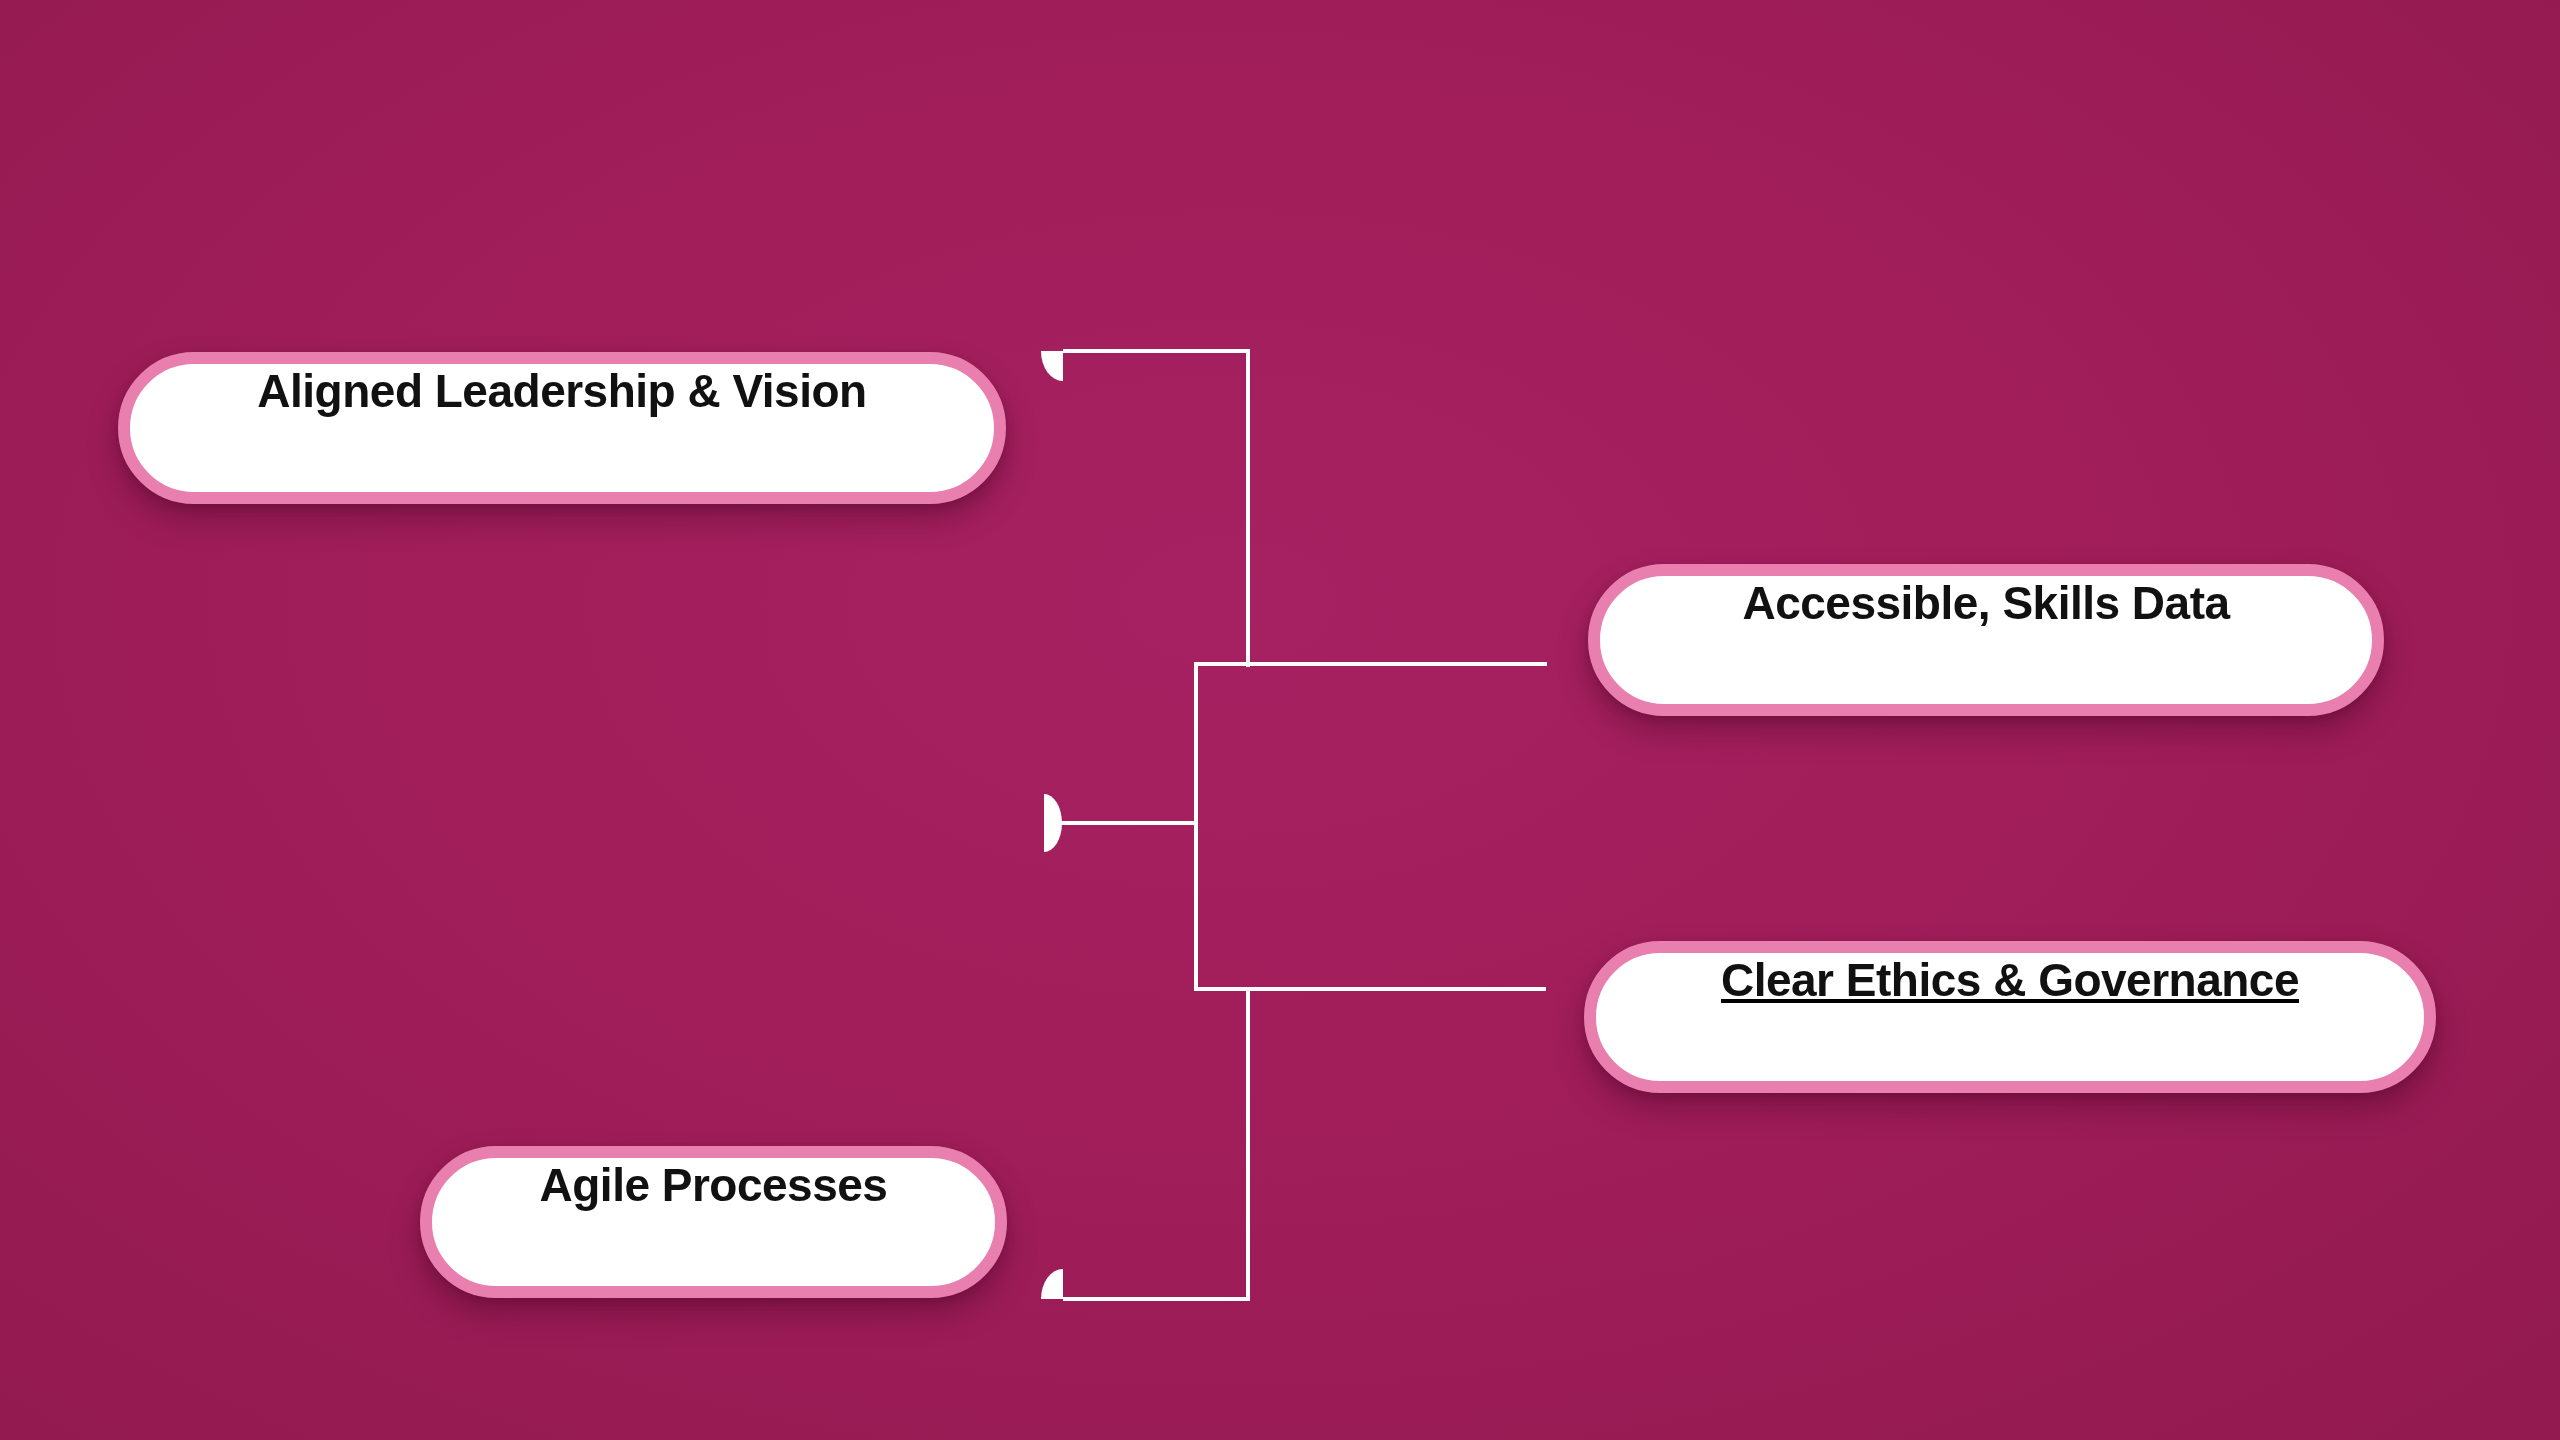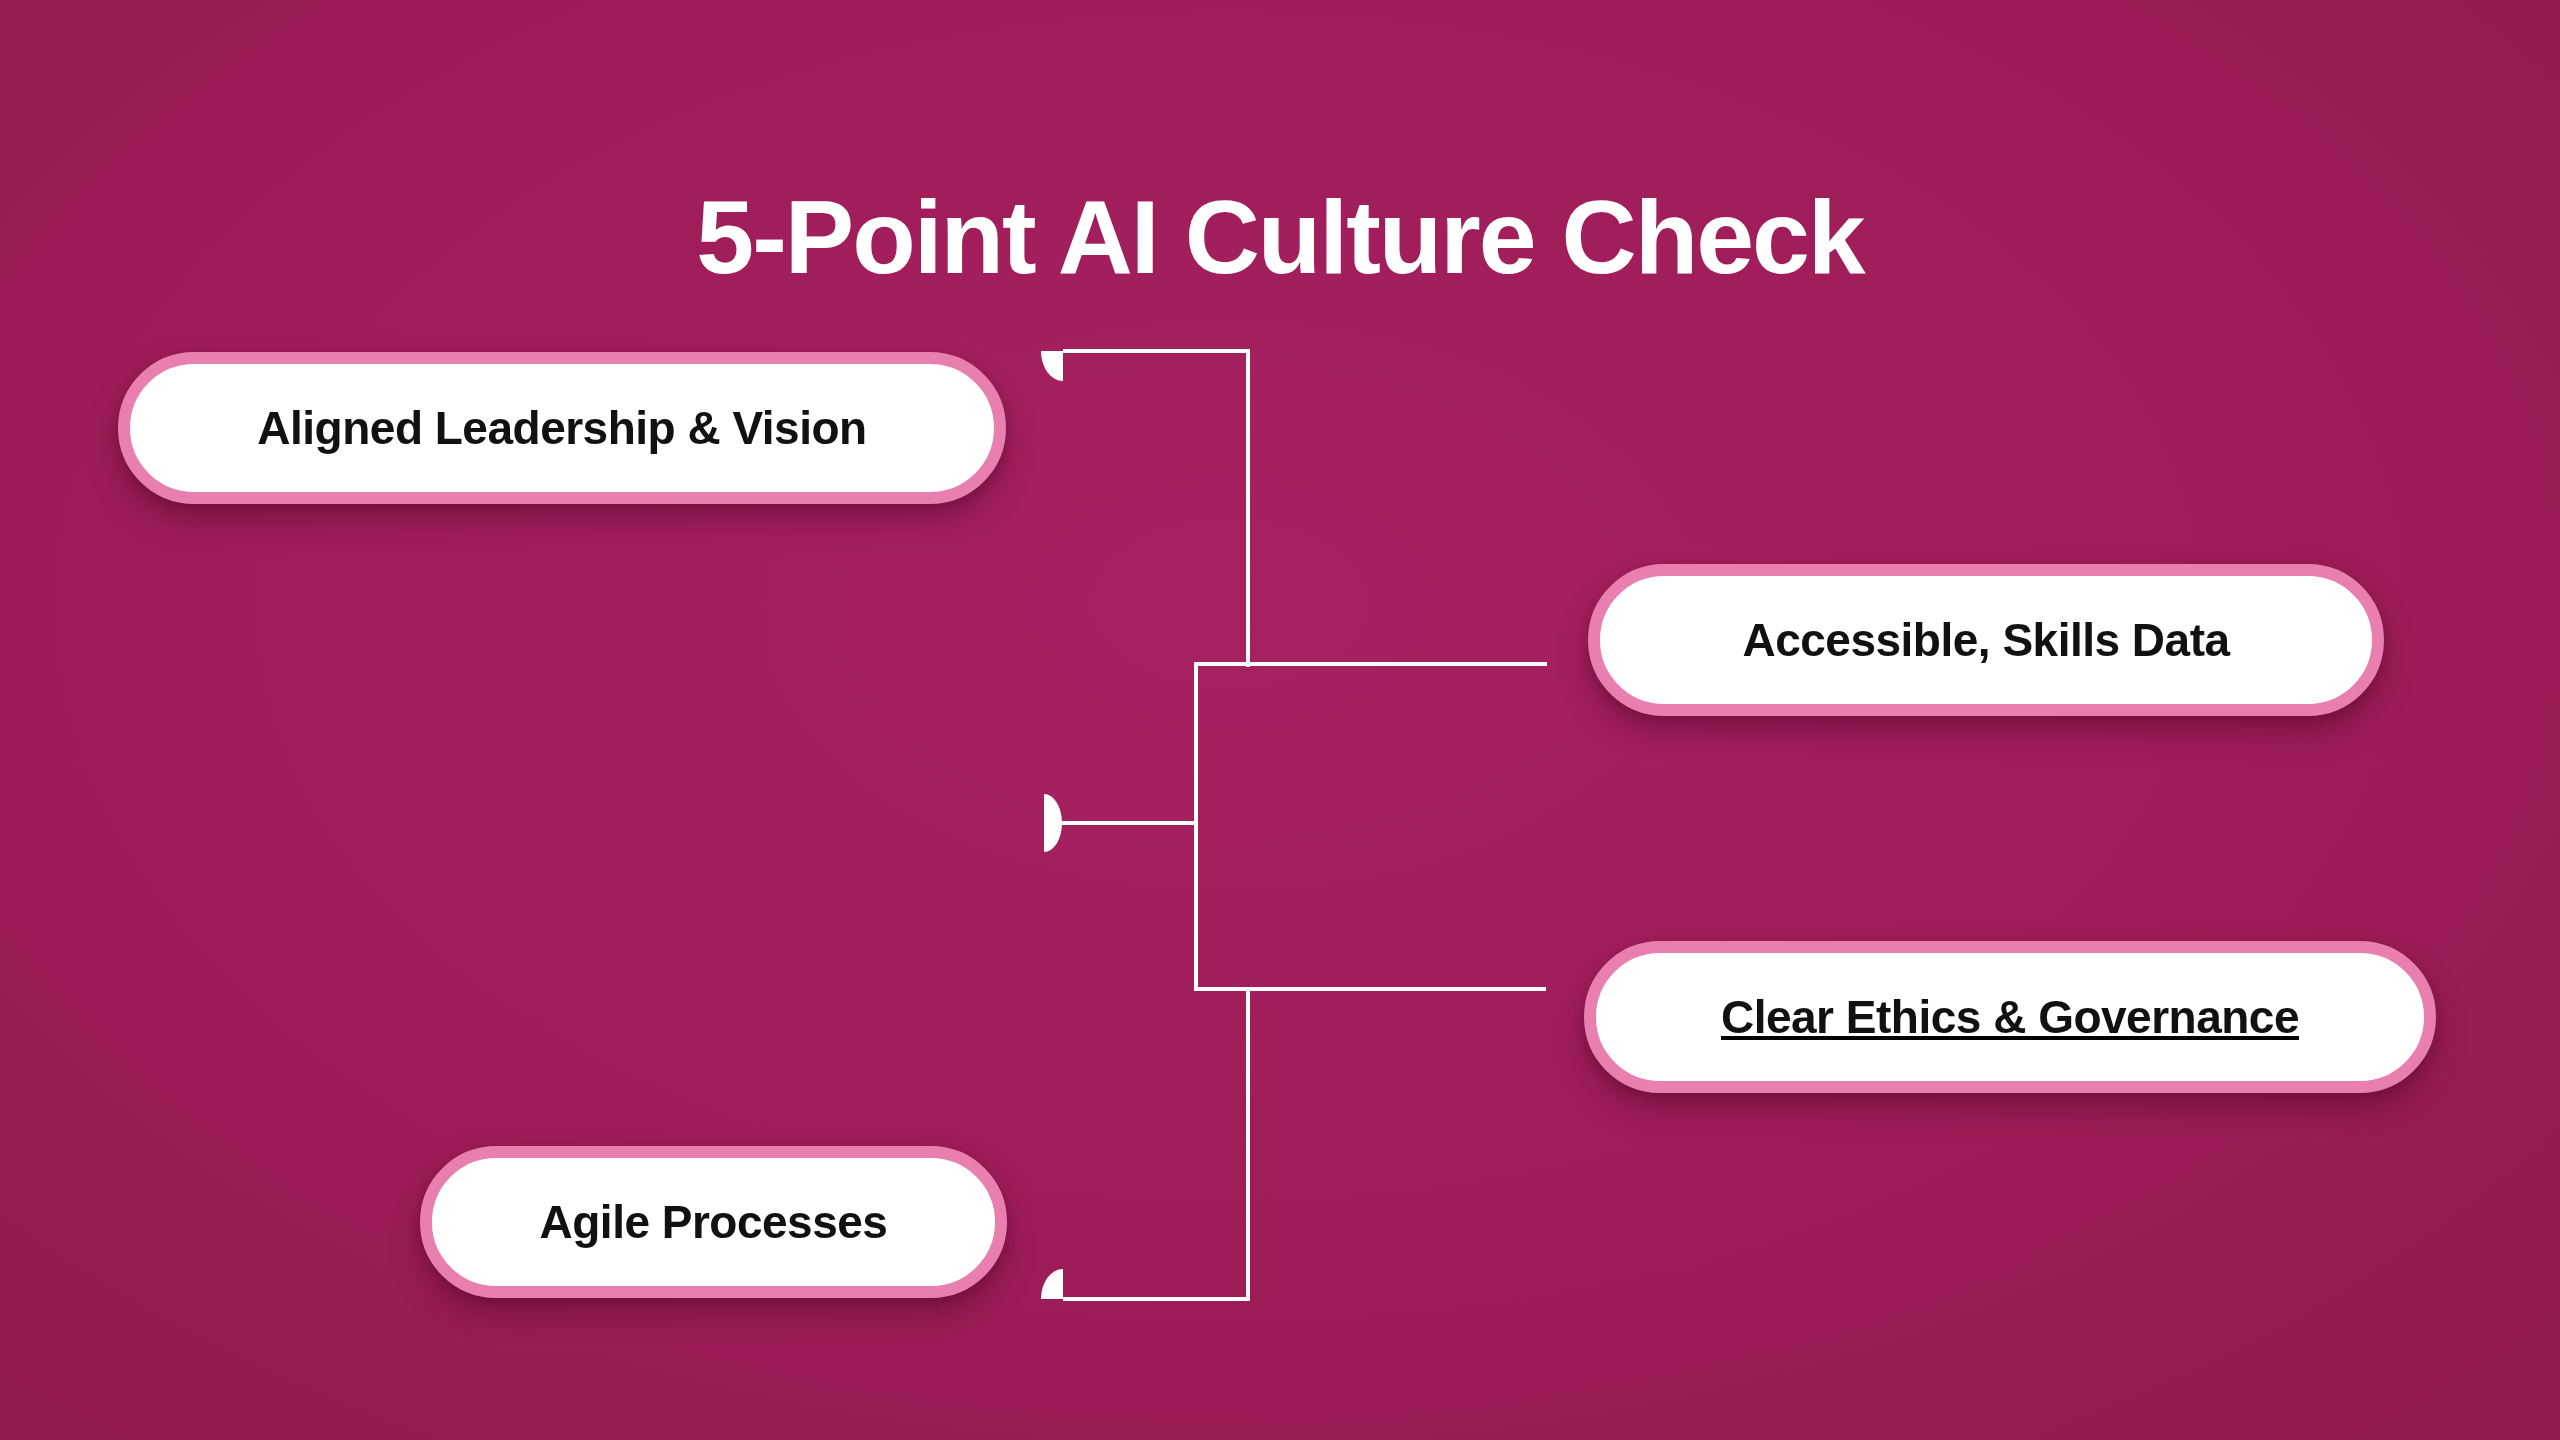--- a/index.html
+++ b/index.html
@@ -36,21 +36,20 @@
 
   
   .node {
     position: absolute;
     box-sizing: border-box;
     height: 152px;
     background: var(--node-fill, #ffffff);
     border: 12px solid var(--node-border, #e87fae);
     border-radius: 80px;
     display: flex;
-    align-items: center;
     justify-content: center;
     box-shadow: 0 16px 30px rgba(70, 6, 38, 0.38), 0 4px 10px rgba(70, 6, 38, 0.22);
   }
   .node .label {
     font-size: 46px;
     font-weight: bold;
     letter-spacing: -0.5px;
     color: var(--node-text, #111111);
     white-space: nowrap;
     padding: 0 30px;
@@ -91,21 +90,20 @@
   .cap-comma-bot {
     left: 1041px; top: 1269px; width: 22px; height: 30px;
     border-radius: 100% 0 0 0;
   }
 </style>
 </head>
 <body>
 
 <div class="canvas" style="--bg: #9f1d59; --bg-light: #a62161; --bg-dark: #931a50; --node-fill: #ffffff; --node-border: #e87fae; --node-text: #111111; --connector: #ffffff; --title-text: #ffffff;">
 
-  <h1 class="title">5-Point AI Culture Check</h1>
 
   <div class="line l-top-h"></div>
   <div class="line l-spine-top"></div>
   <div class="line l-branch1"></div>
   <div class="line l-elbow"></div>
   <div class="line l-branch2"></div>
   <div class="line l-spine-bot"></div>
   <div class="line l-bot-h"></div>
   <div class="line l-mid-h"></div>
 

